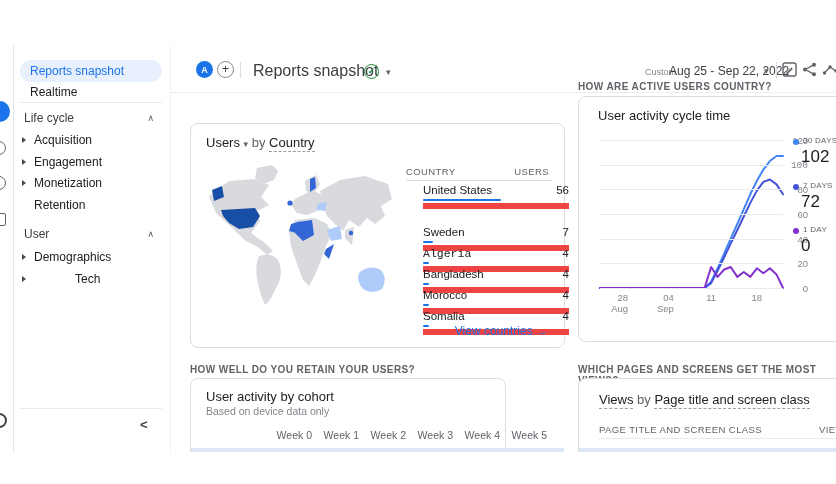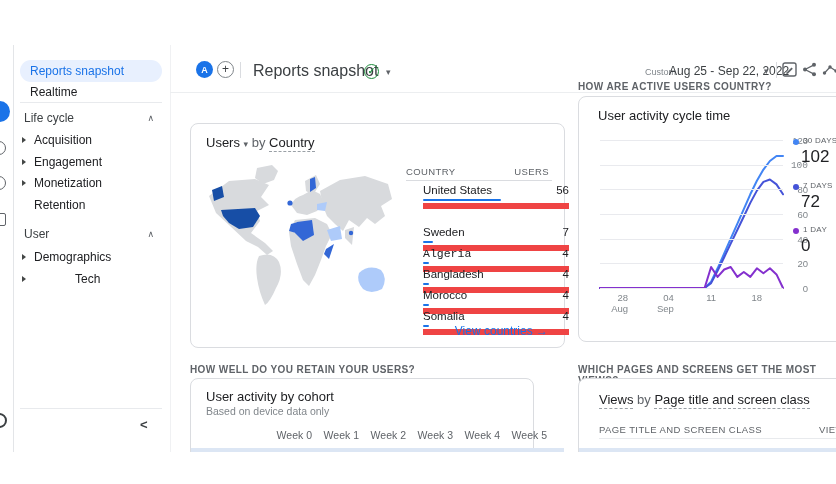--- a/index.html
+++ b/index.html
@@ -282,21 +282,21 @@
     <span class="legend-lbl">7 DAYS</span>
     <span class="legend-val">72</span>
   </div>
   <div class="legend-item" style="top:225px;">
     <span class="legend-dot" style="background: rgb(132, 48, 206);"></span>
     <span class="legend-lbl">1 DAY</span>
     <span class="legend-val">0</span>
   </div>
 
   <div class="sec-h" style="left:190px;top:364px;">HOW WELL DO YOU RETAIN YOUR USERS?</div>
-  <div class="card" style="left:190px;top:378px;width:344px;height:90px;">
+  <div class="card" style="left:190px;top:378px;width:316px;height:90px;">
     <div class="abs card-title" style="left:15px;top:10px;font-weight:500;">User activity by cohort</div>
     <div class="abs" style="left:15px;top:26px;font-size:10.5px;color:#80868b;">Based on device data only</div>
     <div class="week-cell" style="left:75px;">Week 0</div>
     <div class="week-cell" style="left:122px;">Week 1</div>
     <div class="week-cell" style="left:169px;">Week 2</div>
     <div class="week-cell" style="left:216px;">Week 3</div>
     <div class="week-cell" style="left:263px;">Week 4</div>
     <div class="week-cell" style="left:310px;">Week 5</div>
   </div>
   <div class="blue-strip" style="left:191px;top:448px;width:373px;"></div>

